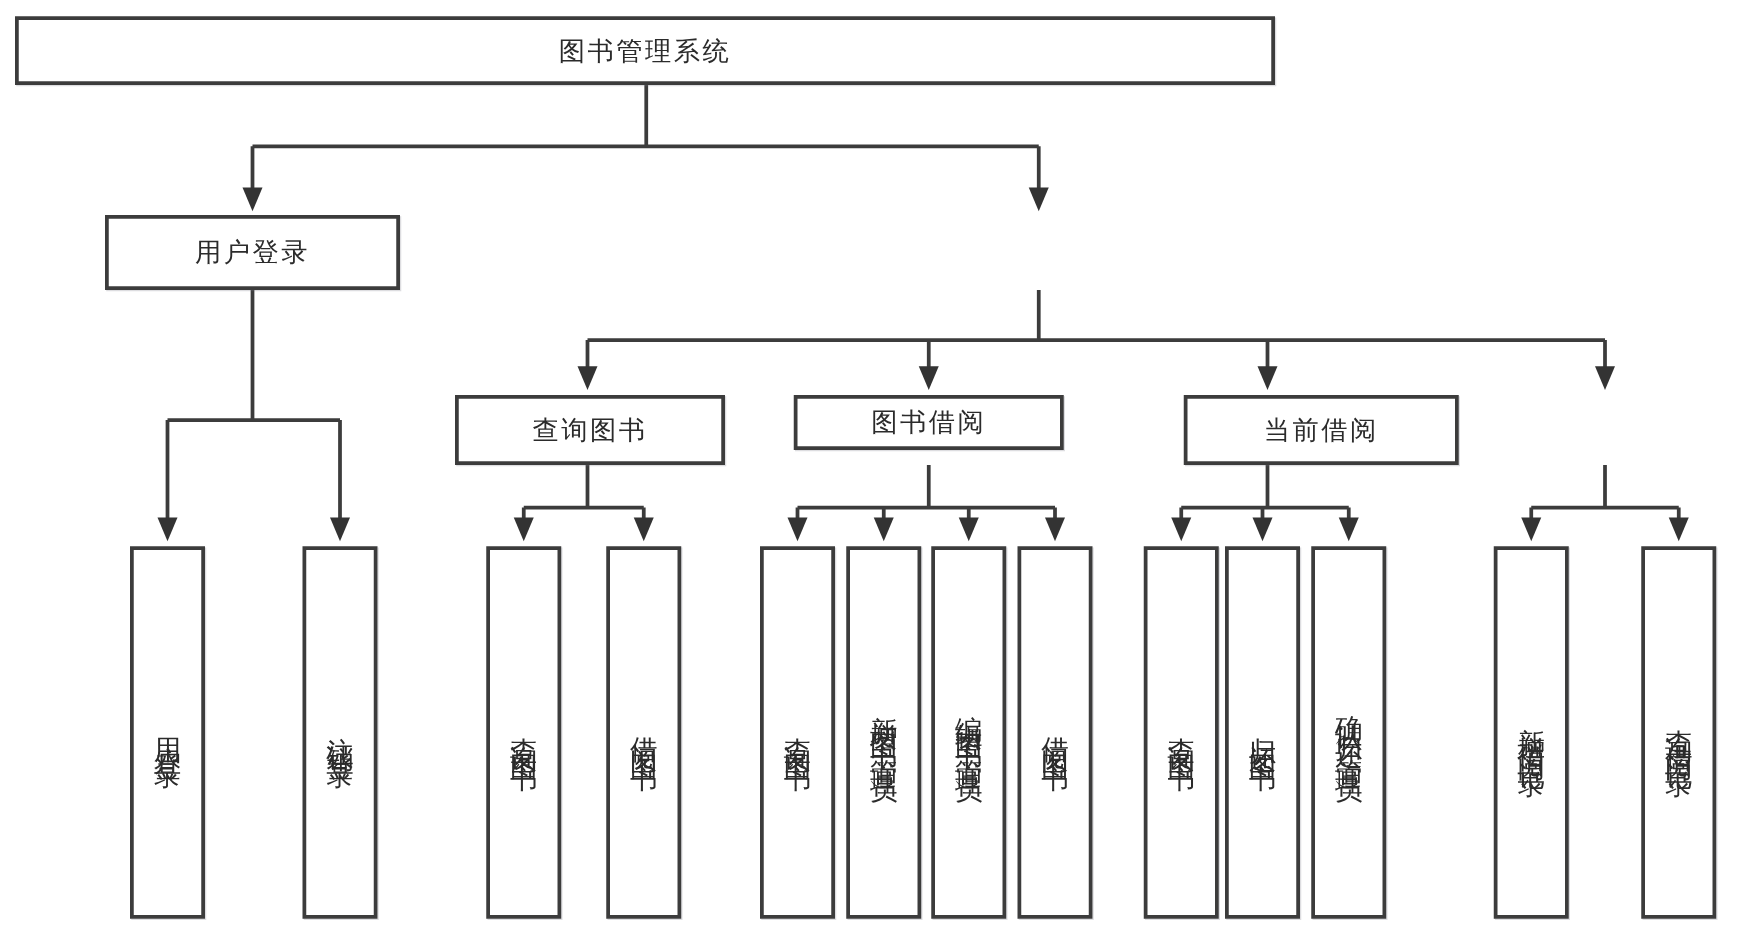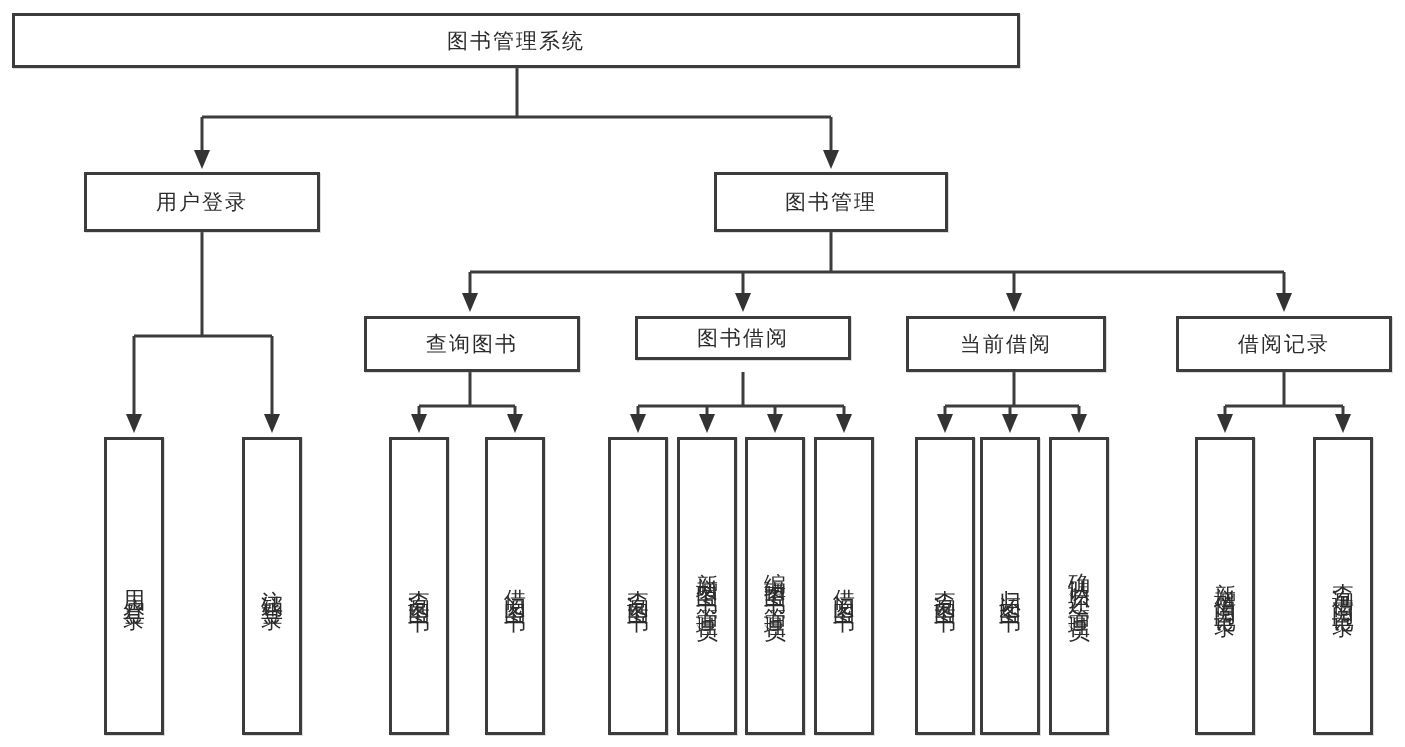--- a/index.html
+++ b/index.html
@@ -97,26 +97,24 @@
     <g>
       <path class="cline" d="M1284 372 V406 M1225 406 H1343 M1225 406 V416 M1343 406 V416"></path>
       <polygon class="ahead" points="1217,414 1233,414 1225,433"></polygon>
       <polygon class="ahead" points="1335,414 1351,414 1343,433"></polygon>
     </g>
   </svg>
 
   <div class="box" style="left:12px;top:13px;width:1008px;height:55px">图书管理系统</div>
 
   <div class="box" style="left:84px;top:172px;width:236px;height:60px">用户登录</div>
-  <div class="box" style="left:714px;top:172px;width:234px;height:60px">图书管理</div>
 
   <div class="box" style="left:364px;top:316px;width:216px;height:56px">查询图书</div>
   <div class="box" style="left:635px;top:316px;width:216px;height:44px">图书借阅</div>
-  <div class="box" style="left:906px;top:316px;width:200px;height:56px">当前借阅</div>
-  <div class="box" style="left:1176px;top:316px;width:216px;height:56px">借阅记录</div>
+  <div class="box" style="left:947px;top:316px;width:220px;height:56px">当前借阅</div>
 
   <div class="box leaf" style="left:104px;top:437px;width:60px;height:298px">用户登录</div>
   <div class="box leaf" style="left:242px;top:437px;width:60px;height:298px">注销登录</div>
 
   <div class="box leaf" style="left:389px;top:437px;width:60px;height:298px">查询图书</div>
   <div class="box leaf" style="left:485px;top:437px;width:60px;height:298px">借阅图书</div>
 
   <div class="box leaf" style="left:608px;top:437px;width:60px;height:298px">查询图书</div>
   <div class="box leaf" style="left:677px;top:437px;width:60px;height:298px">新增图书（管理员）</div>
   <div class="box leaf" style="left:745px;top:437px;width:60px;height:298px">编辑图书（管理员）</div>

